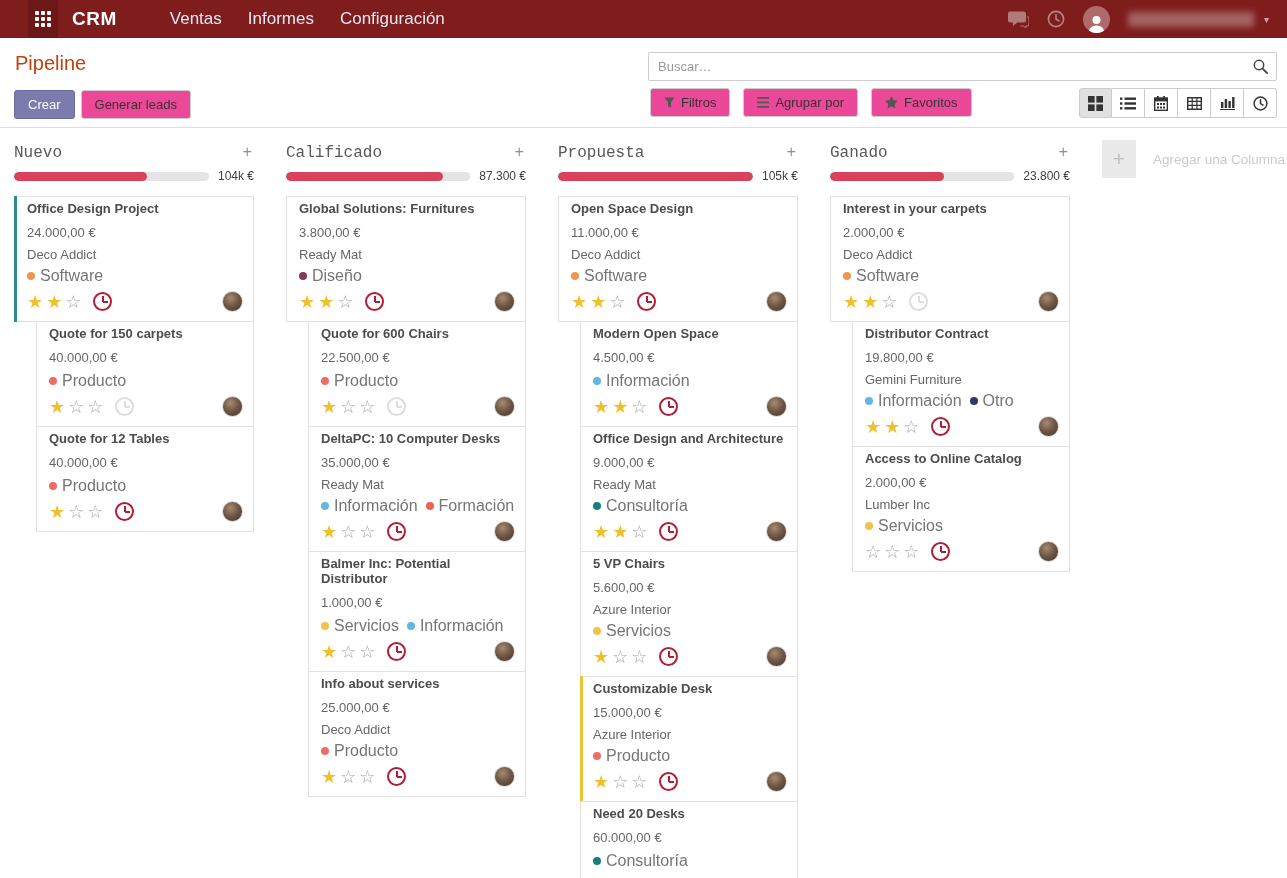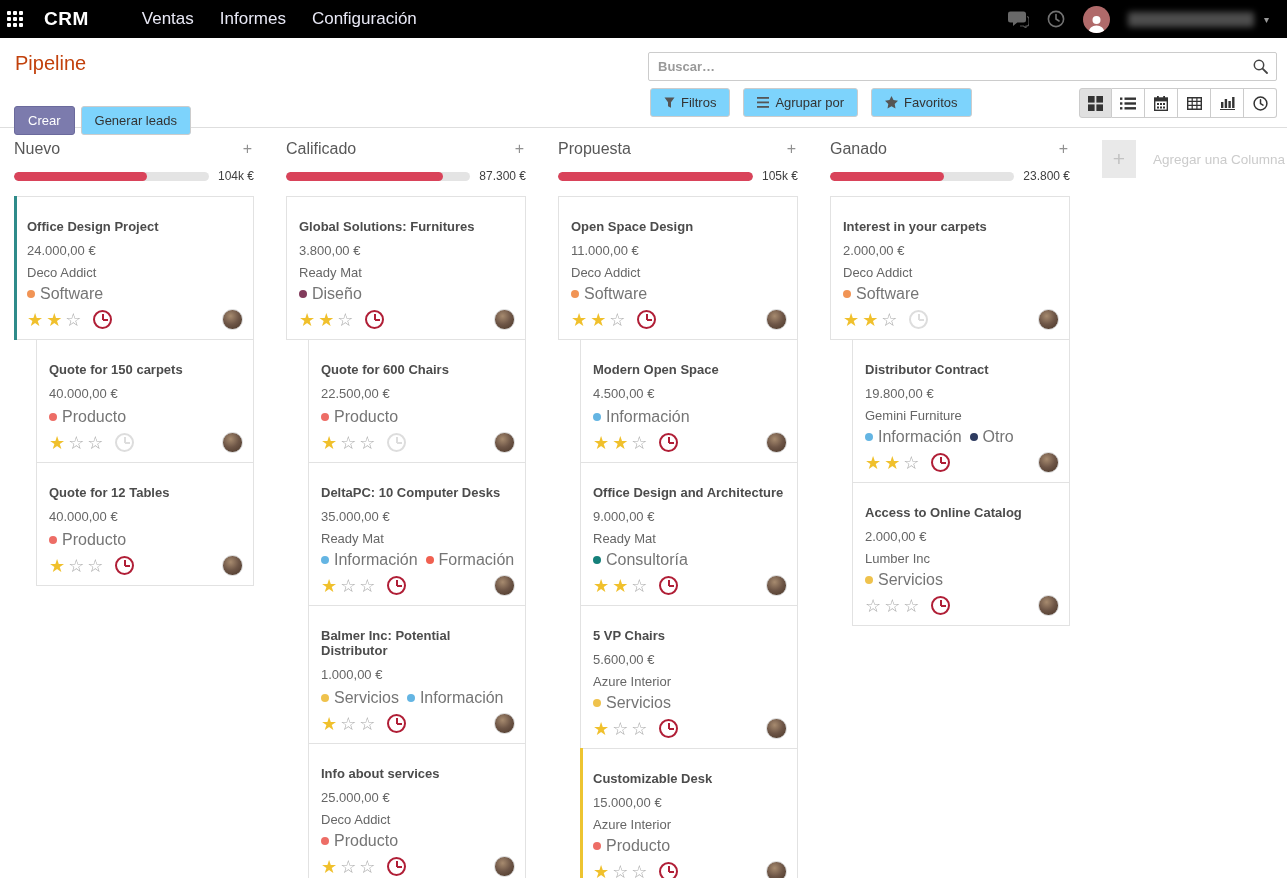--- a/index.html
+++ b/index.html
@@ -1,69 +1,69 @@
 <!DOCTYPE html>
 <html><head>
 <meta charset="utf-8">
 <style>
   * { box-sizing: border-box; margin: 0; padding: 0; }
   html,body { width:1287px; height:878px; overflow:hidden; background:#fff;
     font-family:"Liberation Sans", sans-serif; }
 
   
-  .navbar { height:38px; background:#000000; display:flex; align-items:center; color:#fff; }
+  .navbar { height:38px; background:#7f1d1d; display:flex; align-items:center; color:#fff;padding-left:28px; }
   .apps-btn { width:30px; height:38px; background:rgba(0,0,0,.14); display:flex;
     align-items:center; justify-content:center; cursor:pointer; }
   .apps-grid { display:grid; grid-template-columns:repeat(3,4px); grid-template-rows:repeat(3,4px); gap:2px; }
   .apps-grid i { background:#fff; border-radius:1px; }
   .brand { font-size:19px; font-weight:bold; margin:0 40px 0 14px; letter-spacing:.5px; cursor:pointer; }
   .nav-item { font-size:17px; padding:0 13px; line-height:38px; color:#e8e8f5; cursor:pointer; }
   .nav-right { margin-left:auto; display:flex; align-items:center; gap:18px; padding-right:18px; }
   .nav-icon { opacity:.75; cursor:pointer; display:flex; }
   .nav-avatar { width:27px; height:27px; border-radius:50%; background:#b06a6a; overflow:hidden;
     display:flex; align-items:flex-end; justify-content:center; cursor:pointer; }
   .nav-user-name { width:126px; height:15px; border-radius:2px; background:rgba(255,255,255,.30);
     filter:blur(3px); cursor:pointer; }
   .nav-caret { font-size:10px; opacity:.6; margin-left:-8px; cursor:pointer; }
 
   
   .cp { position:relative; height:90px; background:#fff; border-bottom:1px solid #dedede; }
   .cp-title { position:absolute; left:15px; top:14px; font-size:20px; font-weight:normal; color:#c2410c; }
   .searchbox { position:absolute; left:648px; right:10px; top:14px; height:29px;
     border:1px solid #ccc; border-radius:2px; display:flex; align-items:center; background:#fff; }
   .searchbox input { flex:1; border:none; outline:none; font-size:13px; padding:0 9px; color:#7f1d1d;
-    font-family:"Liberation Sans", sans-serif; background:transparent;font-weight:bold; }
+    font-family:"Liberation Sans", sans-serif; background:transparent; }
   .searchbox input::placeholder { color:#9a9a9a; }
   .search-icon { padding:0 8px; display:flex; cursor:pointer; }
 
   .btn { display:inline-flex; align-items:center; gap:6px; font-size:13px; color:#333;
-    background:#7dd3fc; border:1px solid #ccc; border-radius:3px; padding:6px 13px; cursor:pointer;
+    background:#ec4899; border:1px solid #ccc; border-radius:3px; padding:6px 13px; cursor:pointer;
     font-family:"Liberation Sans", sans-serif; }
   .btn-primary { background:#7c7bad; border-color:#6b6a9c; color:#fff; }
-  .row-left { position:absolute; left:14px; top:68px; display:flex; gap:6px;justify-content:center; }
+  .row-left { position:absolute; left:14px; top:52px; display:flex; gap:6px;justify-content:center; }
   .filter-group { position:absolute; left:650px; top:50px; display:flex; gap:13px; }
   .view-switcher { position:absolute; right:10px; top:50px; display:flex; }
   .vs-btn { width:33px; height:30px; border:1px solid #ccc; border-left-width:0; background:#fff;
     display:flex; align-items:center; justify-content:center; cursor:pointer; }
   .vs-btn:first-child { border-left-width:1px; border-radius:3px 0 0 3px; }
   .vs-btn:last-child { border-radius:0 3px 3px 0; }
   .vs-btn.active { background:#e0e0e0; }
 
   
   .board { display:flex; gap:32px; padding:12px 14px 0; align-items:flex-start; }
   .kcolumn { width:240px; flex:0 0 240px; }
-  .kcol-header { display:flex; justify-content:space-between; align-items:flex-start; height:22px; }
+  .kcol-header { display:flex; justify-content:space-between; align-items:flex-end; height:22px;font-family:Liberation Mono, monospace; }
   .kcol-name { font-size:16px; color:#585858; cursor:pointer; }
   .kcol-add { font-size:16px; color:#919191; cursor:pointer; padding:0 2px; }
   .kcol-progress { display:flex; align-items:center; gap:9px; margin:7px 0 13px; }
   .pbar { flex:1; height:9px; background:#e4e4e4; border-radius:5px; overflow:hidden; cursor:pointer; }
   .pfill { height:100%; background:#d9435a; border-radius:5px; }
   .ptotal { font-size:12px; font-weight:normal; color:#3e3e3e; white-space:nowrap; }
 
-  .kcard { position:relative; background:#fff; border:1px solid #e2e2e2; padding:22px 10px 9px 12px; cursor:pointer; }
+  .kcard { position:relative; background:#fff; border:1px solid #e2e2e2; padding:4px 10px 9px 12px; cursor:pointer; }
   .kcard + .kcard { margin-top:-1px;margin-left:22px; }
   .kcard-accent { position:absolute; left:-1px; top:-1px; bottom:-1px; width:3px; }
   .kcard-title { font-size:13px; font-weight:bold; color:#4c4c4c; margin-bottom:9px; }
   .kcard-amount { font-size:13px; color:#666; margin-bottom:7px; }
   .kcard-partner { font-size:13px; color:#666; margin-bottom:5px; }
   .kcard-tags { font-size:16px; color:#757575; margin-bottom:6px; display:flex; gap:8px; flex-wrap:wrap; }
   .ktag { display:inline-flex; align-items:center; gap:5px; }
   .ktag i { width:8px; height:8px; border-radius:50%; display:inline-block; }
   .kcard-footer { display:flex; align-items:center; margin-top:4px; }
   .kcard-stars { letter-spacing:3px; cursor:pointer; line-height:1; }

